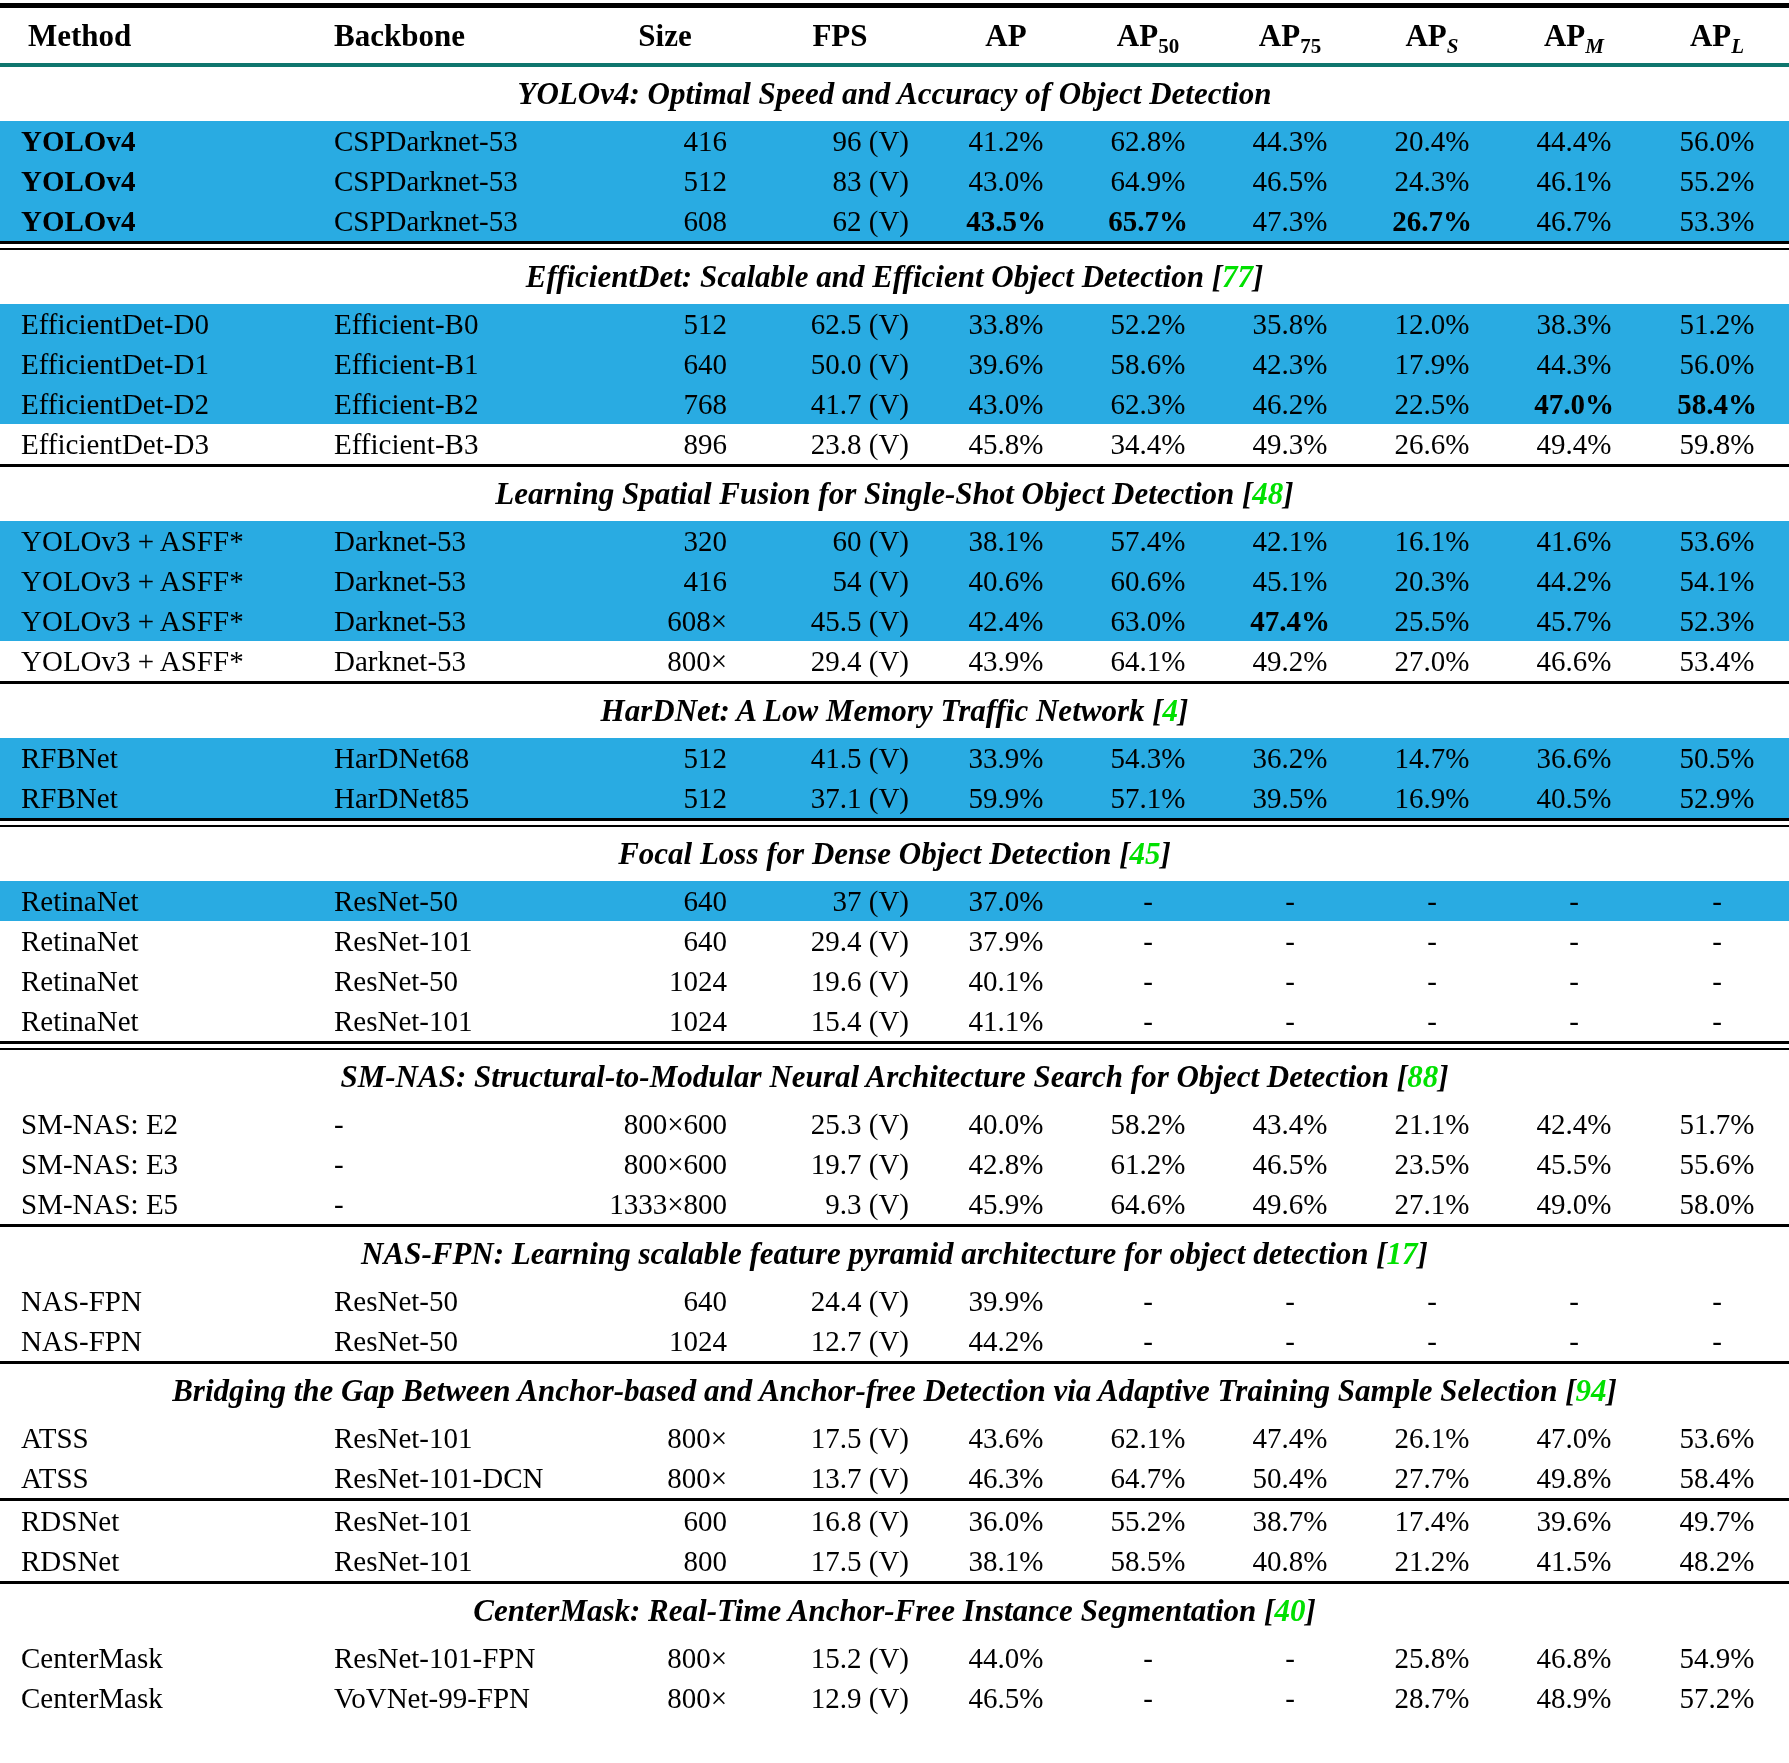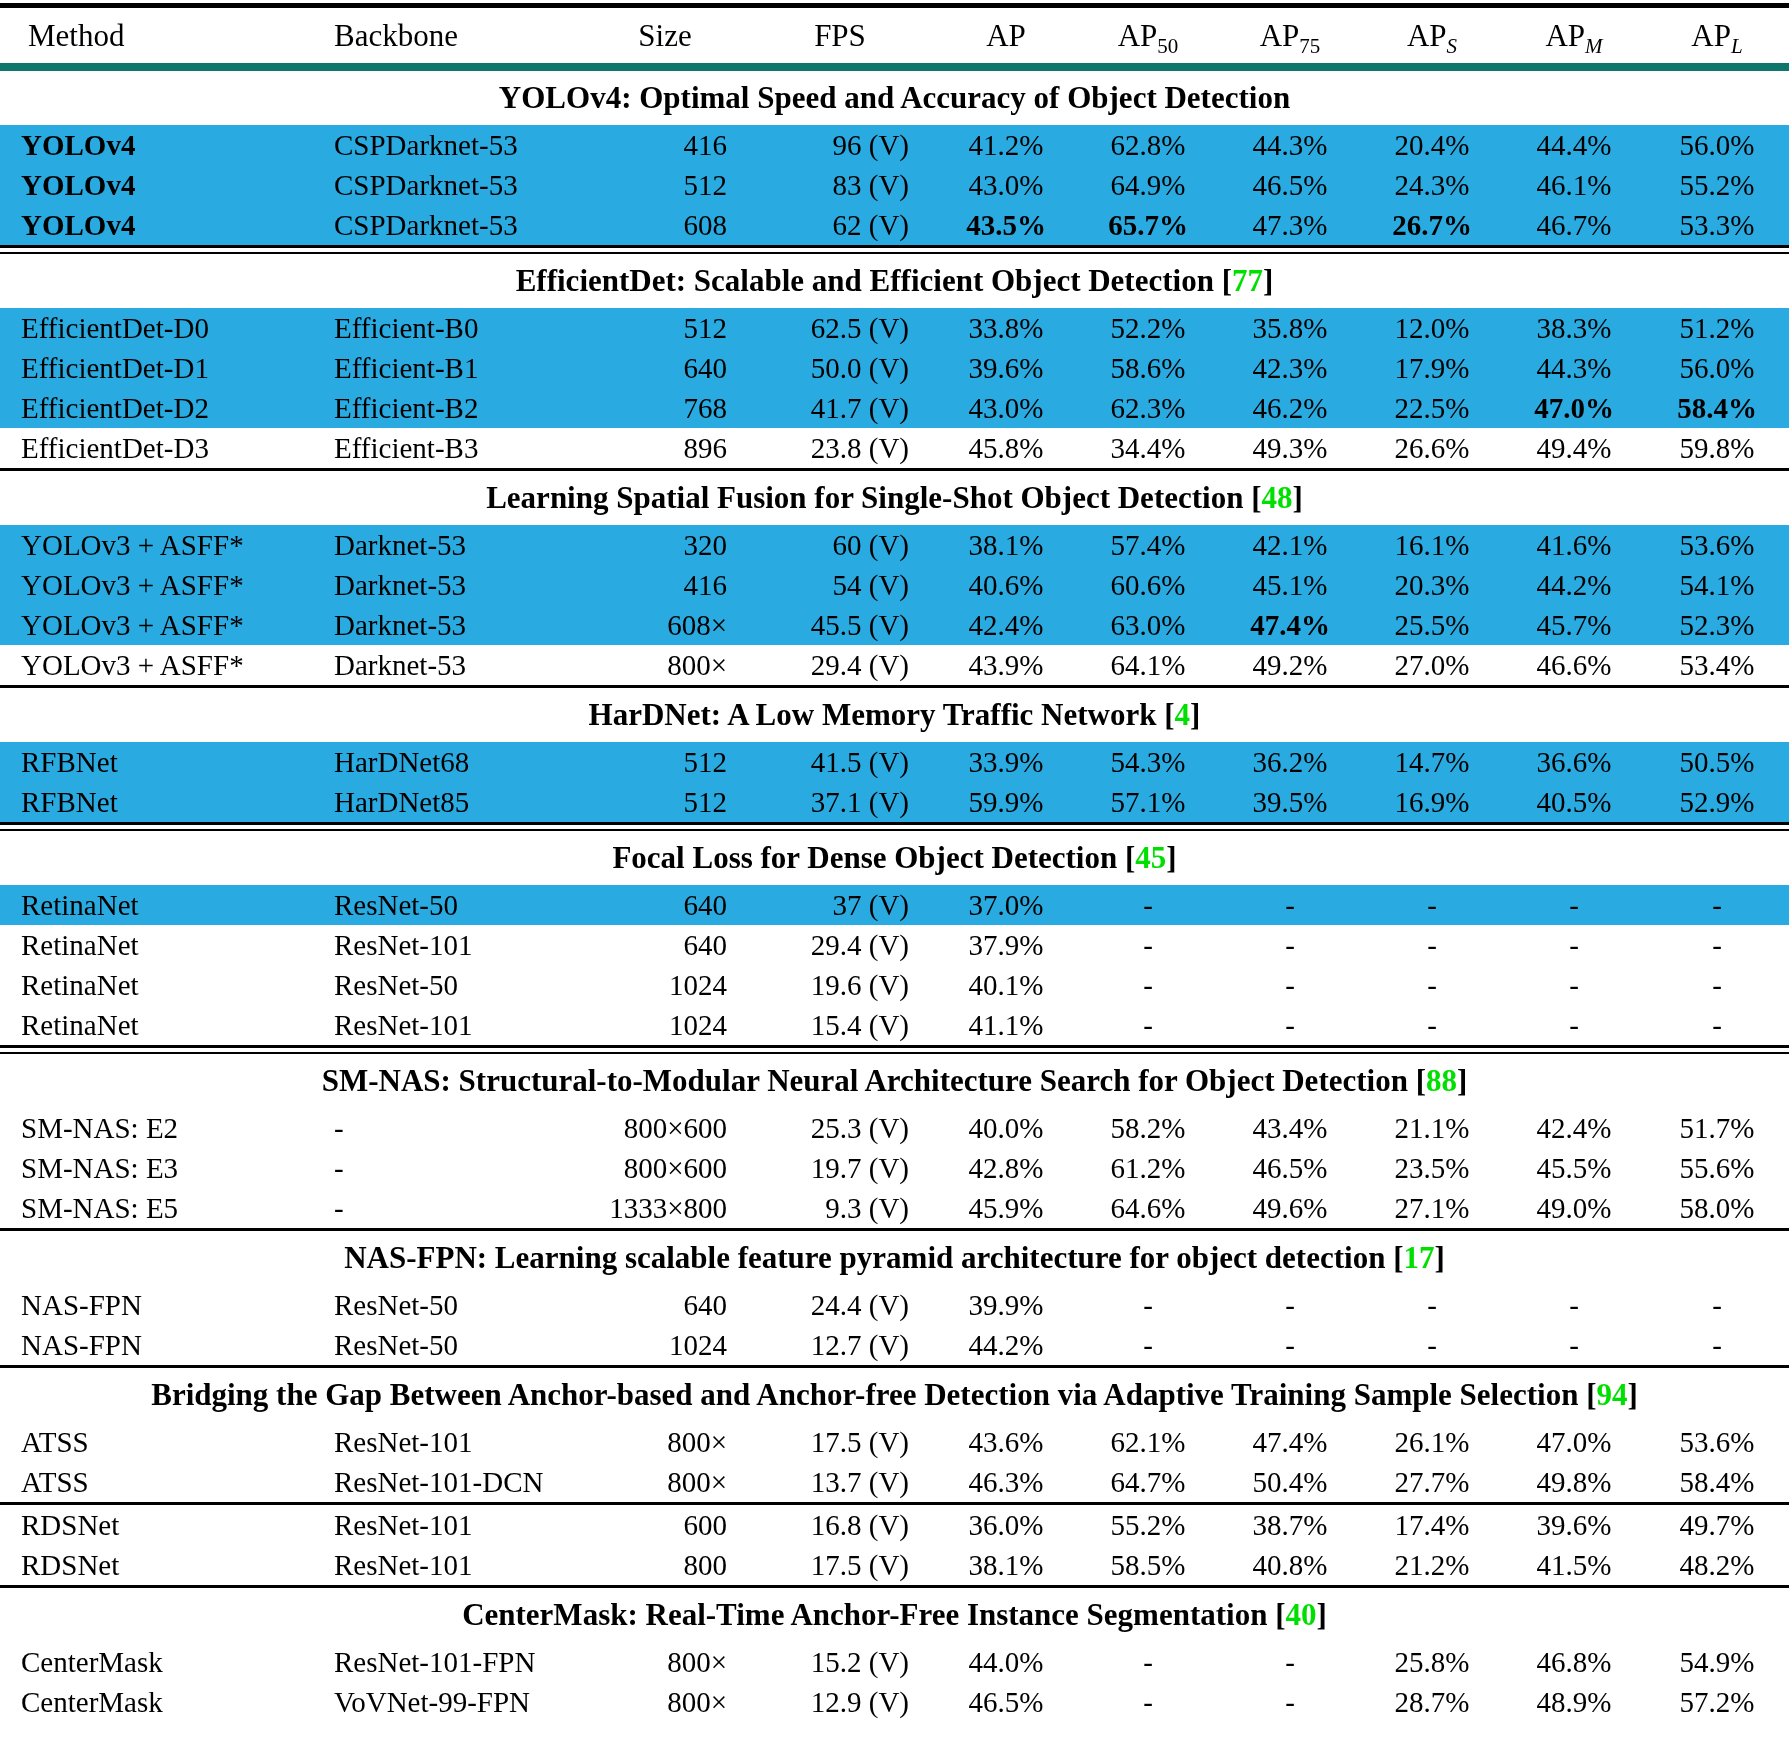--- a/index.html
+++ b/index.html
@@ -10,35 +10,35 @@
   .page{
     width:1789px;height:1763px;overflow:hidden;background:#fff;
     font-family:"Liberation Serif", serif;color:#000;
   }
   table{
     border-collapse:collapse;table-layout:fixed;width:1789px;
     border-top:5px solid #000;margin-top:3px;
   }
   th,td{padding:0;white-space:nowrap;overflow:visible;}
   thead th{
-    font-weight:normal;font-size:31px;height:55px;
-    border-bottom:8px solid #0f766e;text-align:center;vertical-align:middle;
+    font-weight:bold;font-size:31px;height:55px;
+    border-bottom:4px solid #0f766e;text-align:center;vertical-align:middle;
   }
   th.col0{text-align:left;padding-left:28px;}
   th.col1{text-align:left;padding-left:4px;margin-left:48px;}
   tbody td{font-size:29px;height:40px;vertical-align:middle;}
   td.col0{text-align:left;padding-left:21px;}
   td.col1{text-align:left;padding-left:4px;}
   td.col2{text-align:right;padding-right:18px;}
   td.col3{text-align:right;padding-right:26px;}
   td.col4,td.col5,td.col6,td.col7,td.col8,td.col9{text-align:center;}
   tr.hl td{background:var(--hl);}
   tr.title td{
     text-align:center;font-weight:bold;font-size:31px;height:54px;
-    padding:0;background:#fff;
+    padding:0;background:#fff;font-style:italic;
   }
   tr.sep td{height:0;border-top:3px solid #000;font-size:0;line-height:0;}
   tr.sep-double td{height:4px;border-top:3px solid #000;border-bottom:2px solid #000;}
   td.b{font-weight:bold;}
   sub{font-size:21px;line-height:0;}
   sub.it{font-style:italic;}
   .cite{color:var(--cite);}
 </style>
 </head>
 <body>

